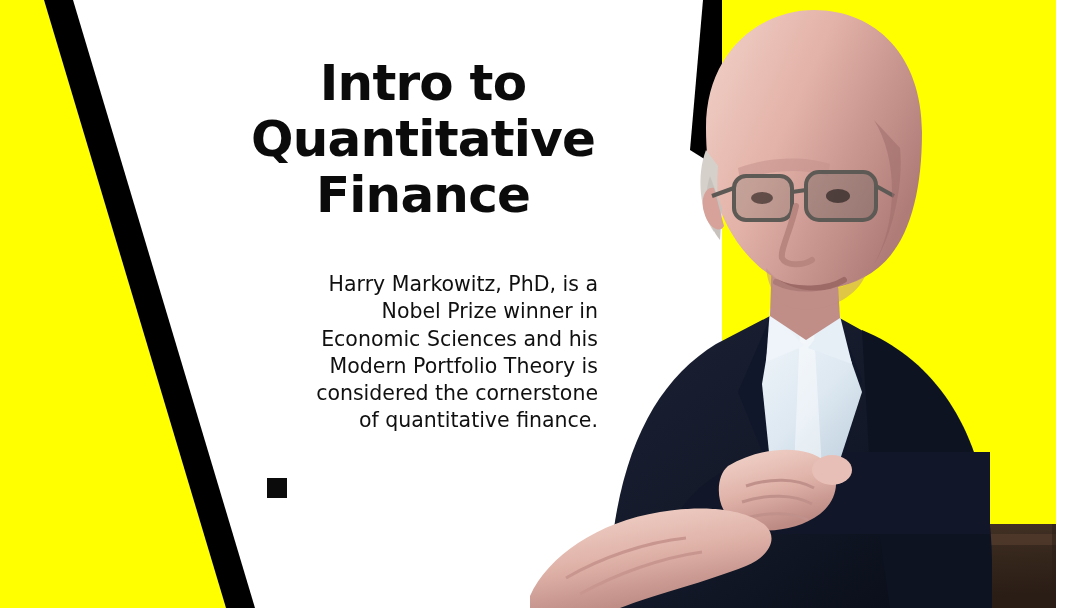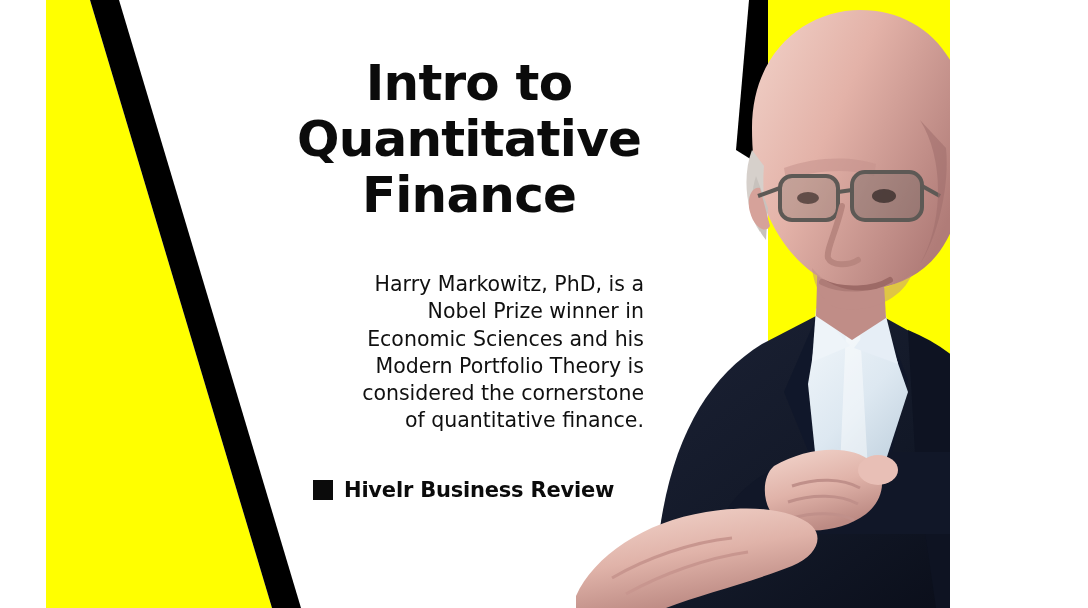--- a/index.html
+++ b/index.html
@@ -1,22 +1,21 @@
 <!DOCTYPE html>
 <html><head>
 <meta charset="utf-8">
 <style>
   html,body{margin:0;padding:0;background:#fff;}
   body{font-family:"Liberation Sans", sans-serif;}
   #stage{
     position:relative;
-    width:904px;height:608px;
+    width:1056px;height:608px;
     overflow:hidden;
     background:#ffffff;
-    margin-left:46px;
   }
   .layer{position:absolute;inset:0;}
   svg.layer{display:block;width:1088px;height:608px;}
 
   
   #text-block{
     position:absolute;
     left:238px;top:55px;
     width:370px;
     z-index:40;
@@ -231,17 +230,16 @@
 
     <p id="subhead">Harry Markowitz, PhD, is a
 Nobel Prize winner in
 Economic Sciences and his
 Modern Portfolio Theory is
 considered the cornerstone
 of quantitative finance.</p>
 
     <div id="brand-row">
       <span id="brand-mark"></span>
-      <span id="brand-name">Hivelr Business Review</span>
     </div>
   </div>
 
 </div>
 
 </body></html>

